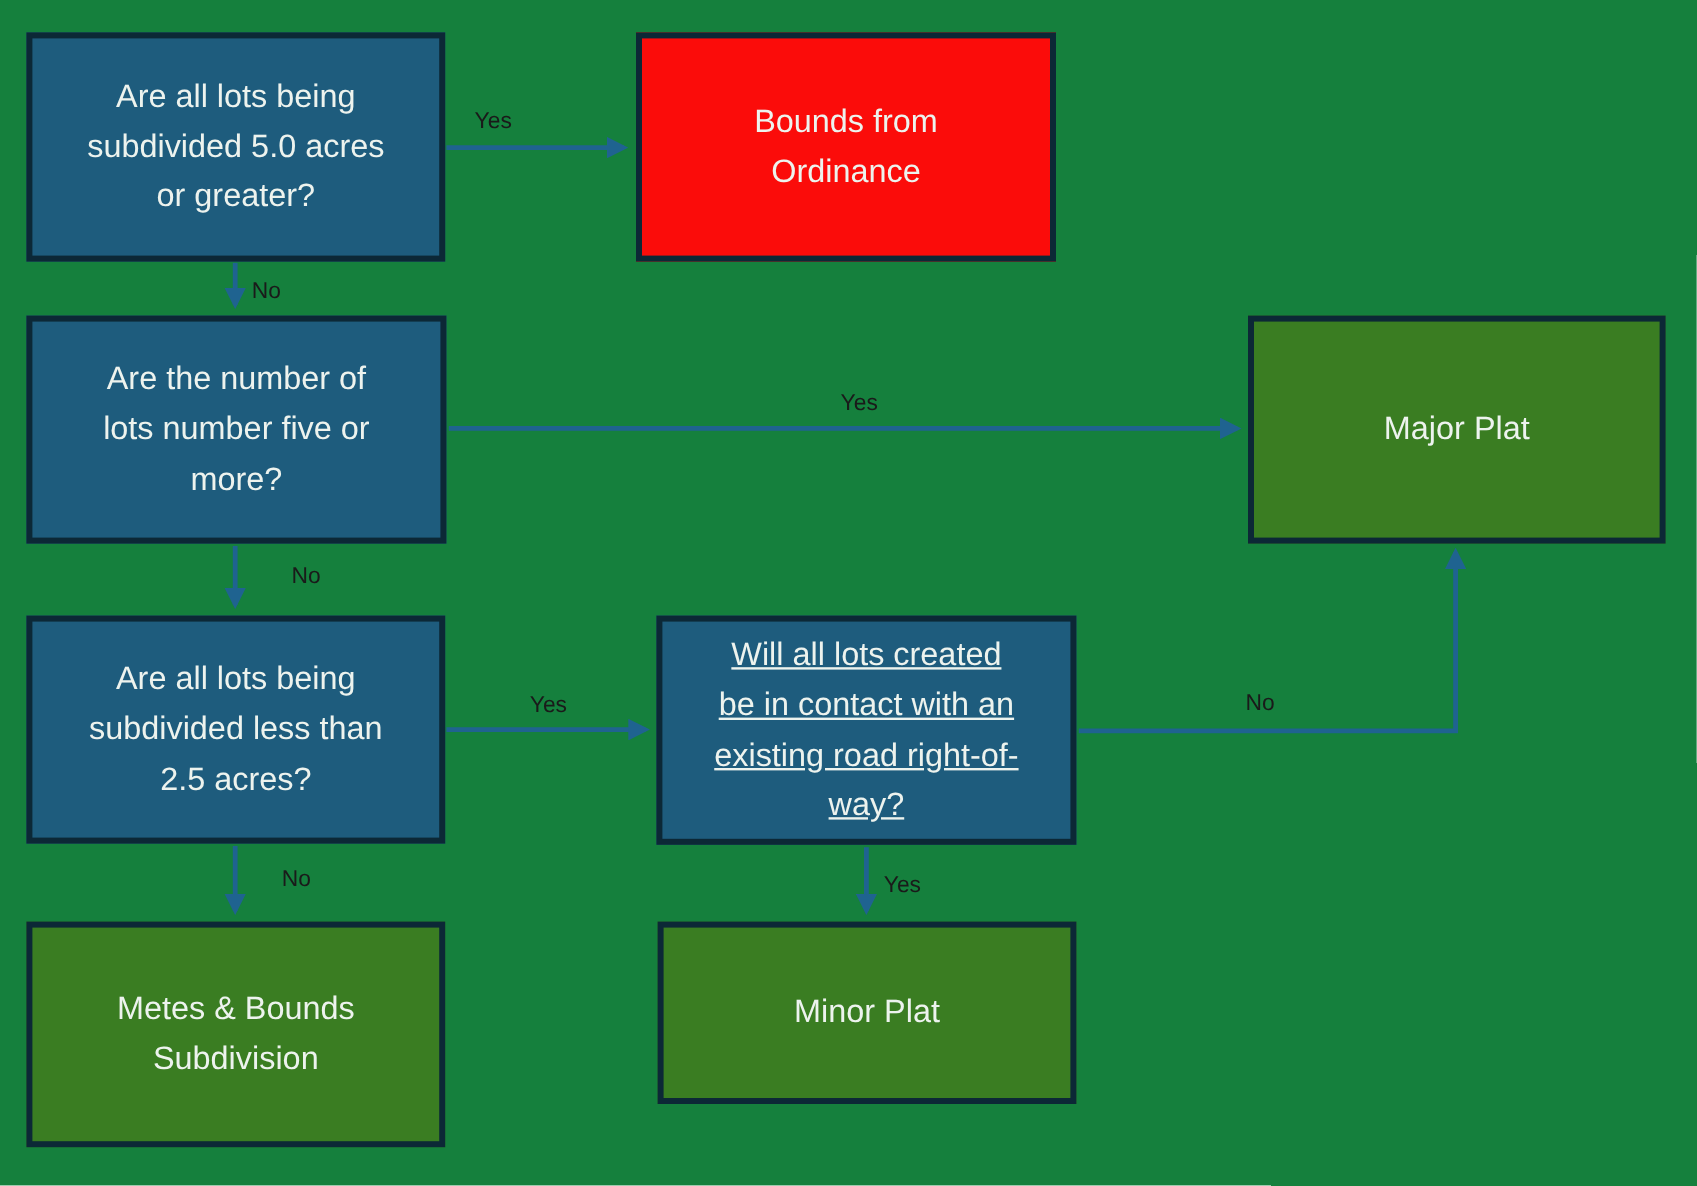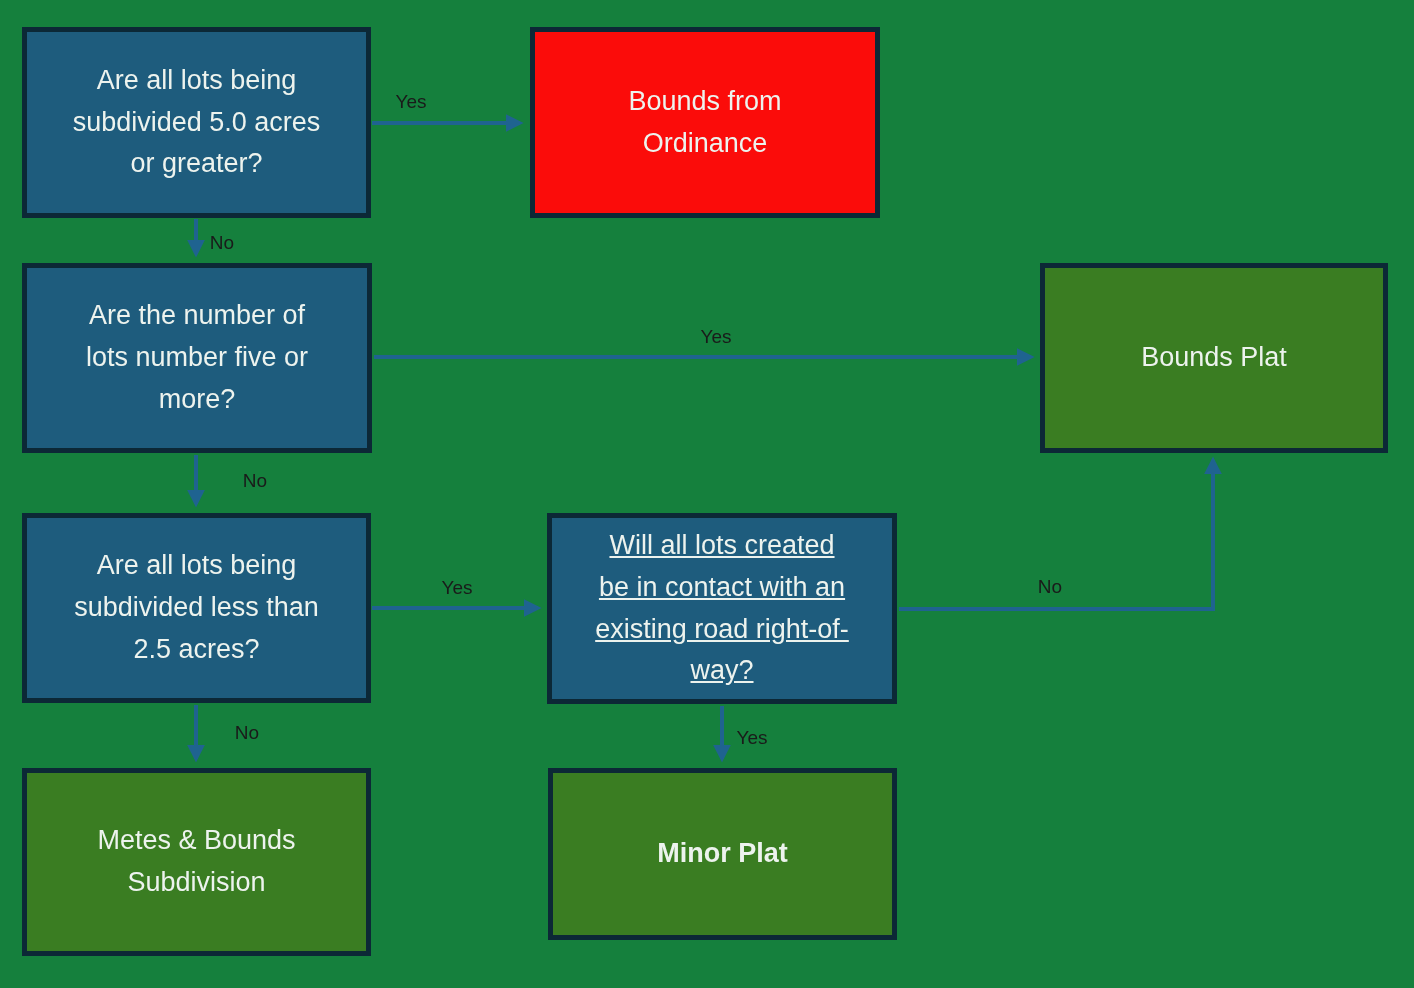--- a/index.html
+++ b/index.html
@@ -48,21 +48,21 @@
   }
 
   
   .n-q1     { left: 22px;   top: 27px;  width: 349px; height: 191px; }
   .n-exempt { left: 530px;  top: 27px;  width: 350px; height: 191px; }
   .n-q2     { left: 22px;   top: 263px; width: 350px; height: 190px; }
   .n-major  { left: 1040px; top: 263px; width: 348px; height: 190px; }
   .n-q3     { left: 22px;   top: 513px; width: 349px; height: 190px; }
   .n-q4     { left: 547px;  top: 513px; width: 350px; height: 191px; text-decoration: underline; }
   .n-metes  { left: 22px;   top: 768px; width: 349px; height: 188px; }
-  .n-minor  { left: 548px;  top: 768px; width: 349px; height: 172px; font-weight: bold; }
+  .n-minor  { left: 548px;  top: 768px; width: 349px; height: 152px; }
 
   
   .lbl-q1-yes { left: 411px;  top: 102px; }
   .lbl-q1-no  { left: 222px;  top: 243px; }
   .lbl-q2-yes { left: 716px;  top: 337px; }
   .lbl-q2-no  { left: 255px;  top: 481px; }
   .lbl-q3-yes { left: 457px;  top: 588px; }
   .lbl-q3-no  { left: 247px;  top: 733px; }
   .lbl-q4-no  { left: 1050px; top: 587px; }
   .lbl-q4-yes { left: 752px;  top: 738px; }
@@ -99,21 +99,21 @@
 Ordinance</span>
   </div>
 
   <div class="node blue n-q2">
     <span>Are the number of
 lots number five or
 more?</span>
   </div>
 
   <div class="node green n-major">
-    <span>Bounds Plat</span>
+    <span>Major Plat</span>
   </div>
 
   <div class="node blue n-q3">
     <span>Are all lots being
 subdivided less than
 2.5 acres?</span>
   </div>
 
   <div class="node blue n-q4">
     <span>Will all lots created

